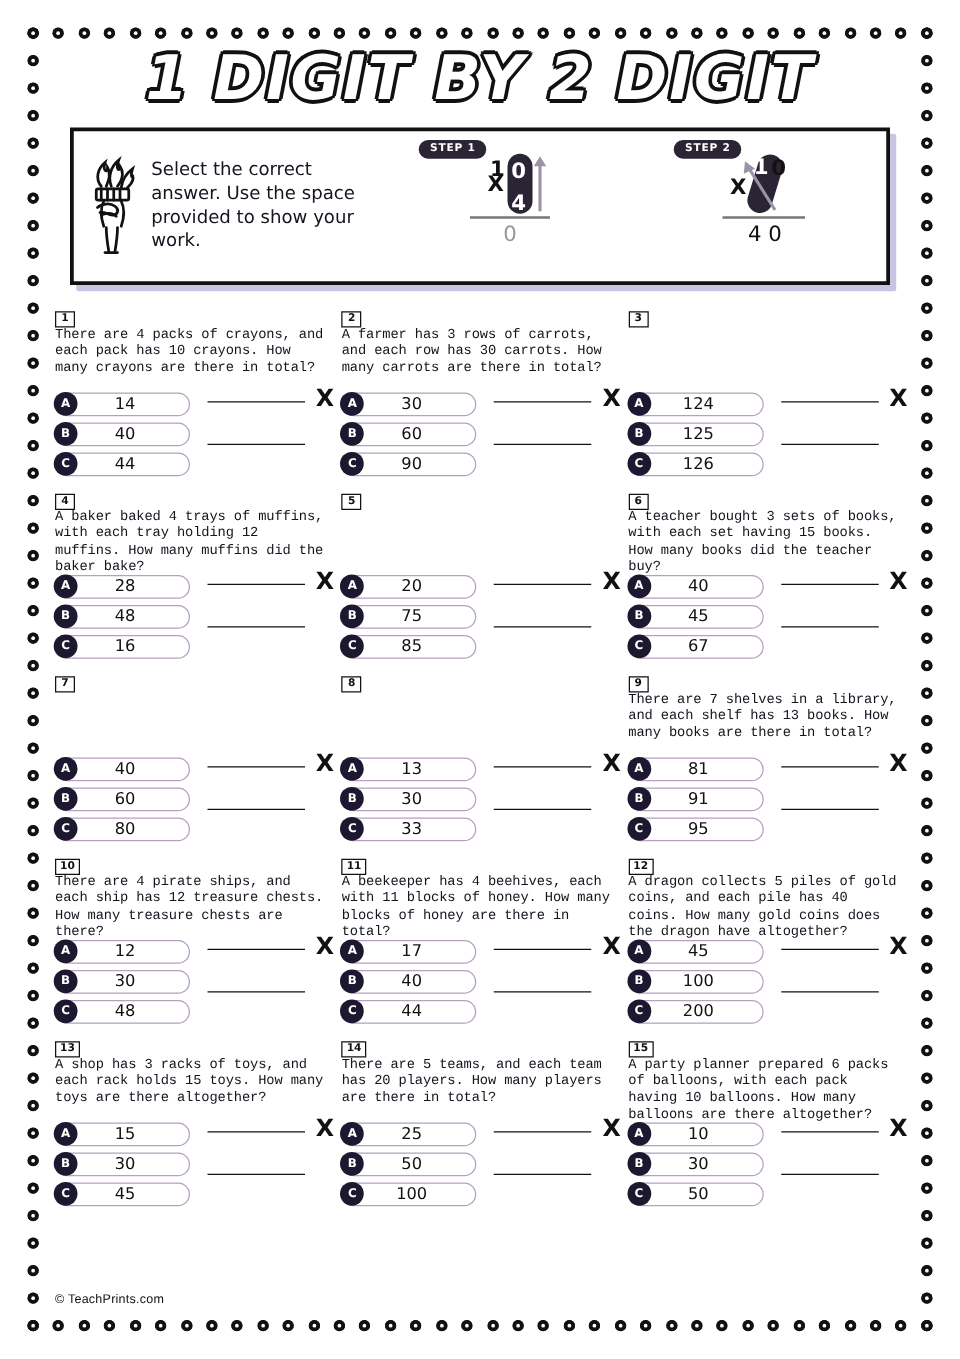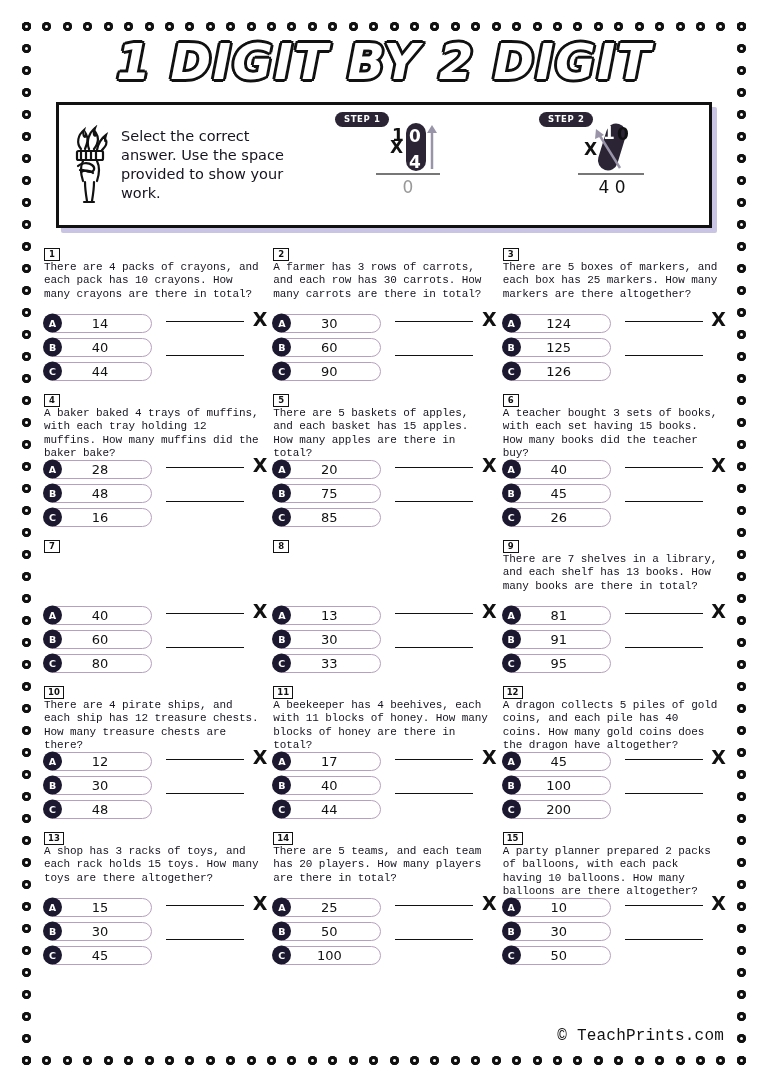--- a/index.html
+++ b/index.html
@@ -119,23 +119,23 @@
   .wline.a{top:17px;}
   .wline.b{top:51px;}
   .xmark{
     position:absolute;right:-2px;top:4px;
     font-size:19px;font-weight:bold;color:#111;
     font-family:"DejaVu Sans","Liberation Sans",sans-serif;
   }
 
   
   .footer{
-    position:absolute;left:0;right:0;bottom:-2px;text-align:right;
-    font-size:16px;color:#111;letter-spacing:.2px;
-    font-family:Liberation Mono, monospace;
+    position:absolute;left:0;right:0;bottom:-2px;text-align:left;
+    font-size:10px;color:#111;letter-spacing:.2px;
+    font-family:Liberation Sans, sans-serif;
   }
 </style>
 </head>
 <body>
 
 <div class="page">
 
   <div class="dot-row top">
       <span class="dot"></span>
       <span class="dot"></span>
@@ -423,21 +423,21 @@
               <div class="opt">
                 <div class="badge">C</div>
                 <div class="optval">90</div>
               </div>
             </div>
           </div><div class="work">
             <div class="wline a"></div>
             <div class="wline b"></div>
             <div class="xmark">X</div>
           </div></div>
-        <div class="q"><div class="qnum">3</div><div class="qtext">There are 5 boxes of markers, and each box has 25 markers. How many markers are there altogether?</div><div class="opts">
+        <div class="q"><div class="qnum">3</div><div class="opts">
             <div class="optrow">
               <div class="opt">
                 <div class="badge">A</div>
                 <div class="optval">124</div>
               </div>
             </div>
             <div class="optrow">
               <div class="opt">
                 <div class="badge">B</div>
                 <div class="optval">125</div>
@@ -471,21 +471,21 @@
               <div class="opt">
                 <div class="badge">C</div>
                 <div class="optval">16</div>
               </div>
             </div>
           </div><div class="work">
             <div class="wline a"></div>
             <div class="wline b"></div>
             <div class="xmark">X</div>
           </div></div>
-        <div class="q"><div class="qnum">5</div><div class="qtext">There are 5 baskets of apples, and each basket has 15 apples. How many apples are there in total?</div><div class="opts">
+        <div class="q"><div class="qnum">5</div><div class="opts">
             <div class="optrow">
               <div class="opt">
                 <div class="badge">A</div>
                 <div class="optval">20</div>
               </div>
             </div>
             <div class="optrow">
               <div class="opt">
                 <div class="badge">B</div>
                 <div class="optval">75</div>
@@ -511,21 +511,21 @@
             </div>
             <div class="optrow">
               <div class="opt">
                 <div class="badge">B</div>
                 <div class="optval">45</div>
               </div>
             </div>
             <div class="optrow">
               <div class="opt">
                 <div class="badge">C</div>
-                <div class="optval">26</div>
+                <div class="optval">67</div>
               </div>
             </div>
           </div><div class="work">
             <div class="wline a"></div>
             <div class="wline b"></div>
             <div class="xmark">X</div>
           </div></div>
         <div class="q"><div class="qnum">7</div><div class="opts">
             <div class="optrow">
               <div class="opt">
@@ -711,21 +711,21 @@
               <div class="opt">
                 <div class="badge">C</div>
                 <div class="optval">100</div>
               </div>
             </div>
           </div><div class="work">
             <div class="wline a"></div>
             <div class="wline b"></div>
             <div class="xmark">X</div>
           </div></div>
-        <div class="q"><div class="qnum">15</div><div class="qtext">A party planner prepared 2 packs of balloons, with each pack having 10 balloons. How many balloons are there altogether?</div><div class="opts">
+        <div class="q"><div class="qnum">15</div><div class="qtext">A party planner prepared 6 packs of balloons, with each pack having 10 balloons. How many balloons are there altogether?</div><div class="opts">
             <div class="optrow">
               <div class="opt">
                 <div class="badge">A</div>
                 <div class="optval">10</div>
               </div>
             </div>
             <div class="optrow">
               <div class="opt">
                 <div class="badge">B</div>
                 <div class="optval">30</div>

